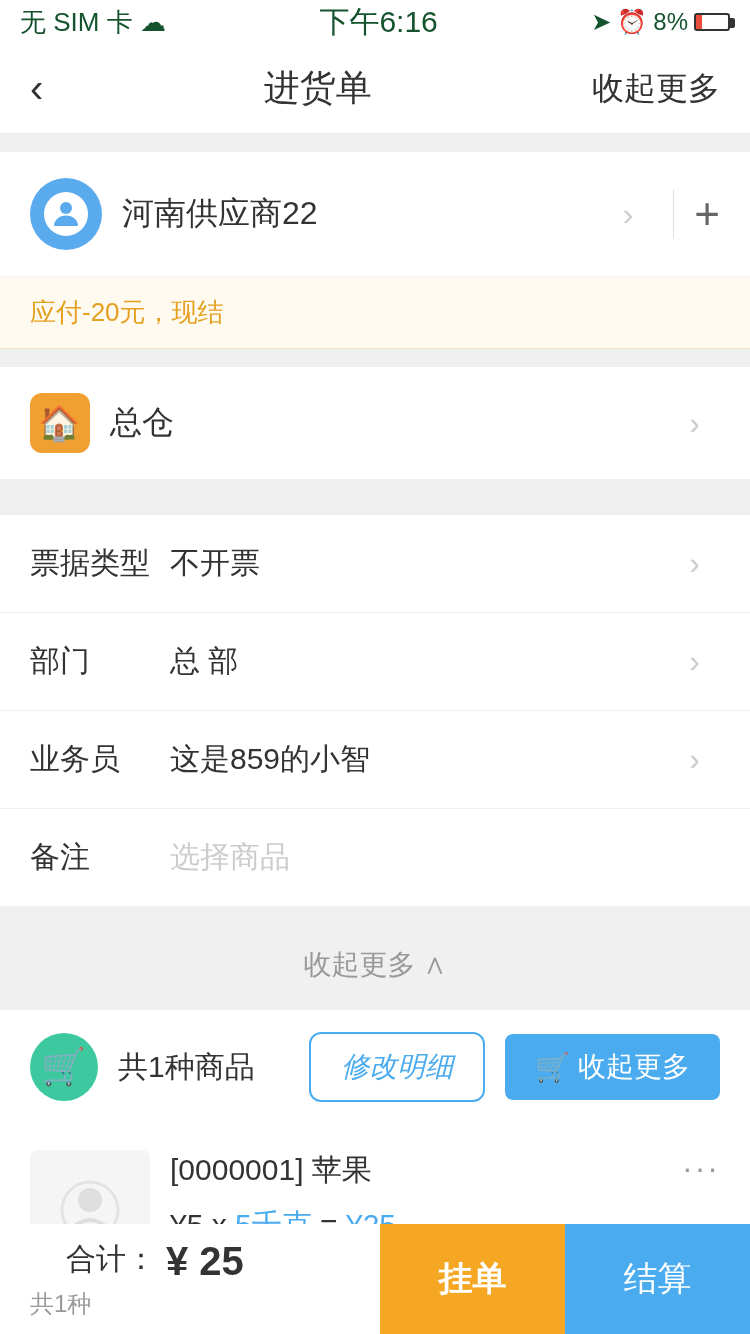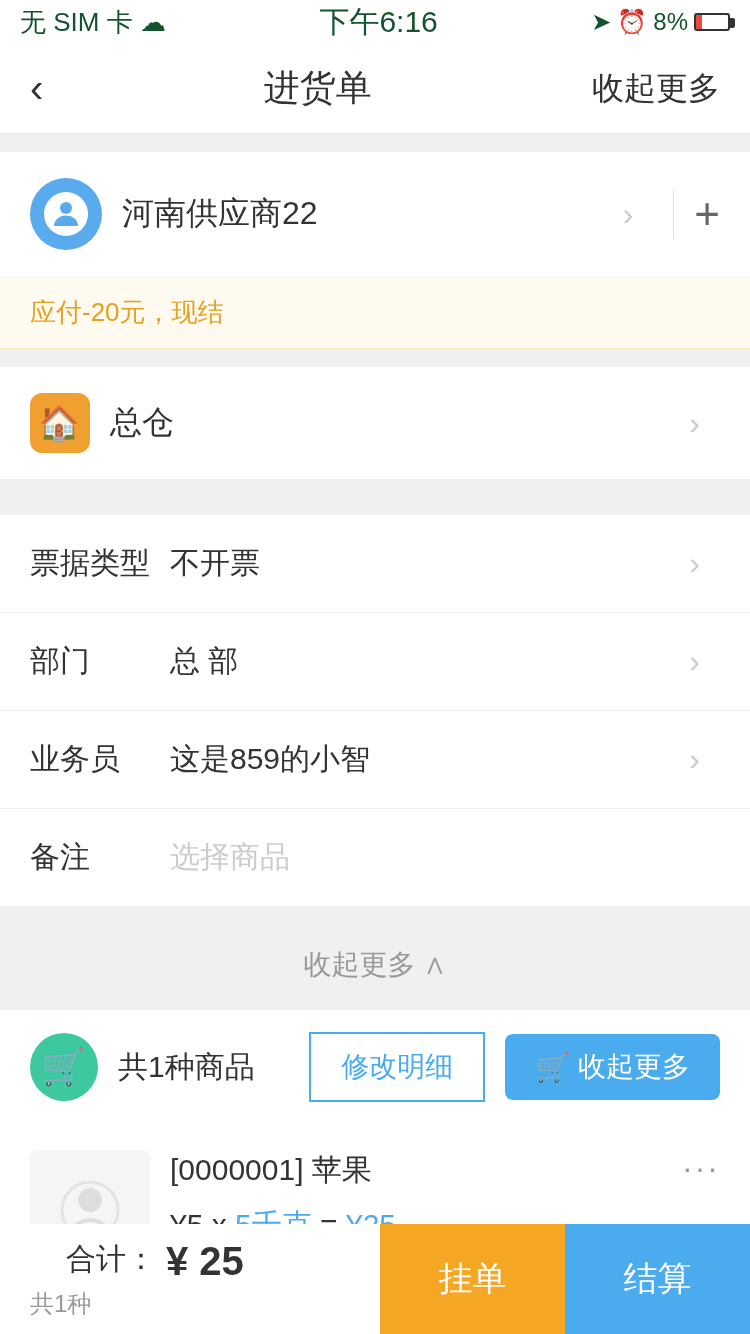--- a/index.html
+++ b/index.html
@@ -193,23 +193,24 @@
     .product-count {
       flex: 1;
       font-size: 30px;
       color: #333;
     }
     .btn-outline {
       border: 2px solid #4aabee;
       color: #4aabee;
       background: #fff;
       padding: 14px 30px;
-      border-radius: 0;
+      border-radius: 12px;
       font-size: 28px;
       cursor: pointer;
+      font-style: italic;
     }
     .btn-blue {
       background: #4aabee;
       color: #fff;
       padding: 14px 30px;
       border-radius: 8px;
       font-size: 28px;
       border: none;
       cursor: pointer;
       display: flex;
@@ -298,20 +299,21 @@
     .footer-btn-hold {
       width: 185px;
       height: 110px;
       background: #f5a623;
       display: flex;
       align-items: center;
       justify-content: center;
       font-size: 34px;
       color: #fff;
       cursor: pointer;
+      font-weight: bold;
     }
     .footer-btn-checkout {
       width: 185px;
       height: 110px;
       background: #4aabee;
       display: flex;
       align-items: center;
       justify-content: center;
       font-size: 34px;
       color: #fff;

